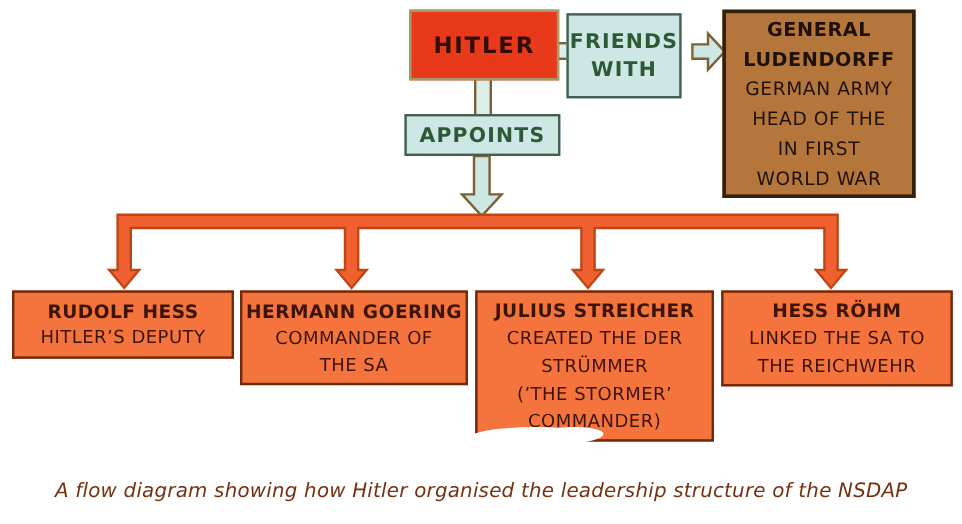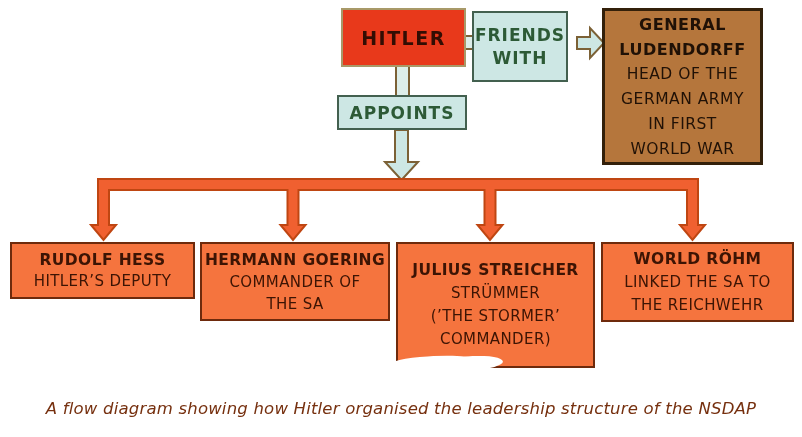--- a/index.html
+++ b/index.html
@@ -80,22 +80,22 @@
     <span>HITLER</span>
   </div>
 
   <div class="node bluebox friends">
     <span>FRIENDS WITH</span>
   </div>
 
   <div class="node ludendorff">
     <div class="title">GENERAL LUDENDORFF</div>
     <div>
+        <div>GERMAN ARMY</div>
         <div>HEAD OF THE</div>
-        <div>GERMAN ARMY</div>
         <div>IN FIRST</div>
         <div>WORLD WAR</div>
       </div>
   </div>
 
   <div class="node bluebox appoints">
     <span>APPOINTS</span>
   </div>
 
   <div class="node leaf hess">
@@ -109,28 +109,29 @@
     <div class="title">HERMANN GOERING</div>
     <div>
         <div>COMMANDER OF</div>
         <div>THE SA</div>
       </div>
   </div>
 
   <div class="node leaf streicher">
     <div class="title">JULIUS STREICHER</div>
     <div>
+        <div>CREATED THE DER</div>
         <div>STRÜMMER</div>
         <div>(’THE STORMER’</div>
         <div>COMMANDER)</div>
       </div>
   </div>
 
   <div class="node leaf rohm">
-    <div class="title">WORLD RÖHM</div>
+    <div class="title">HESS RÖHM</div>
     <div>
         <div>LINKED THE SA TO</div>
         <div>THE REICHWEHR</div>
       </div>
   </div>
 
   <div class="smudge"></div>
 
   <div class="caption">A flow diagram showing how Hitler organised the leadership structure of the NSDAP</div>
 

